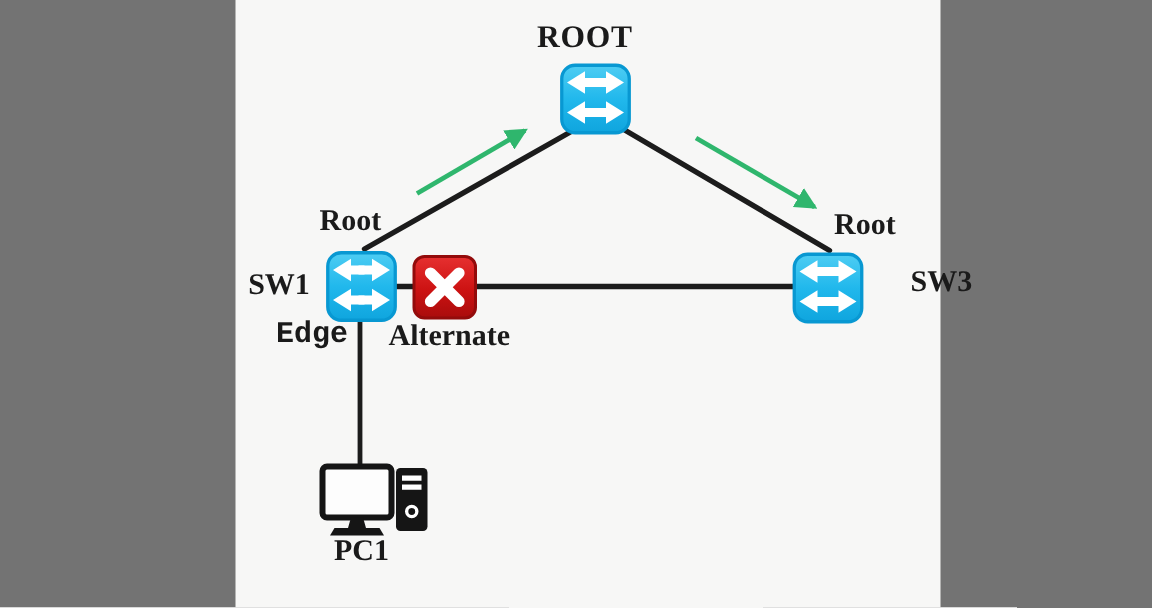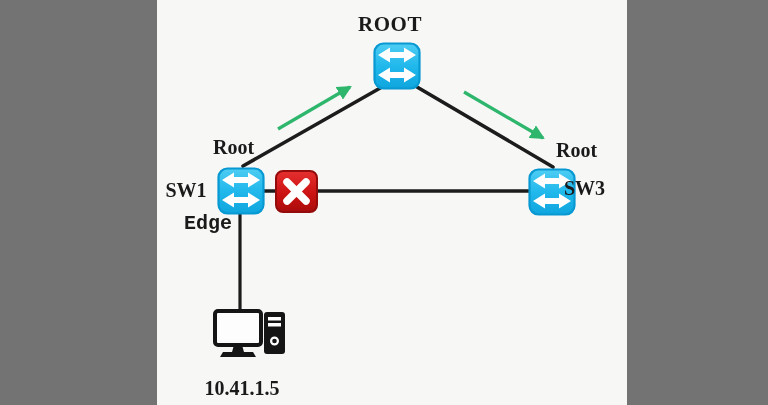--- a/index.html
+++ b/index.html
@@ -89,21 +89,22 @@
   </svg>
 
   <div class="lbl title center" style="left:330px;top:13px;width:120px;">ROOT</div>
 
   <div class="lbl" style="left:213px;top:137px;">Root</div>
 
   <div class="lbl" style="left:556px;top:140px;">Root</div>
 
   <div class="lbl right" style="left:160px;top:180px;width:52px;">SW1</div>
 
-  <div class="lbl" style="left:564px;top:178px;">SW3</div>
+  <div class="lbl" style="left:607px;top:178px;">SW3</div>
 
   <div class="lbl" style="left:184px;top:213px;font-family:Liberation Mono, monospace;">Edge</div>
 
+  <div class="lbl" style="left:259px;top:214px;">Alternate</div>
 
+  <div class="lbl center" style="left:201px;top:357px;width:80px;">PC1</div>
 
-  <div class="lbl center" style="left:182px;top:378px;width:120px;">10.41.1.5</div>
 
 </div>
 
 </body></html>

